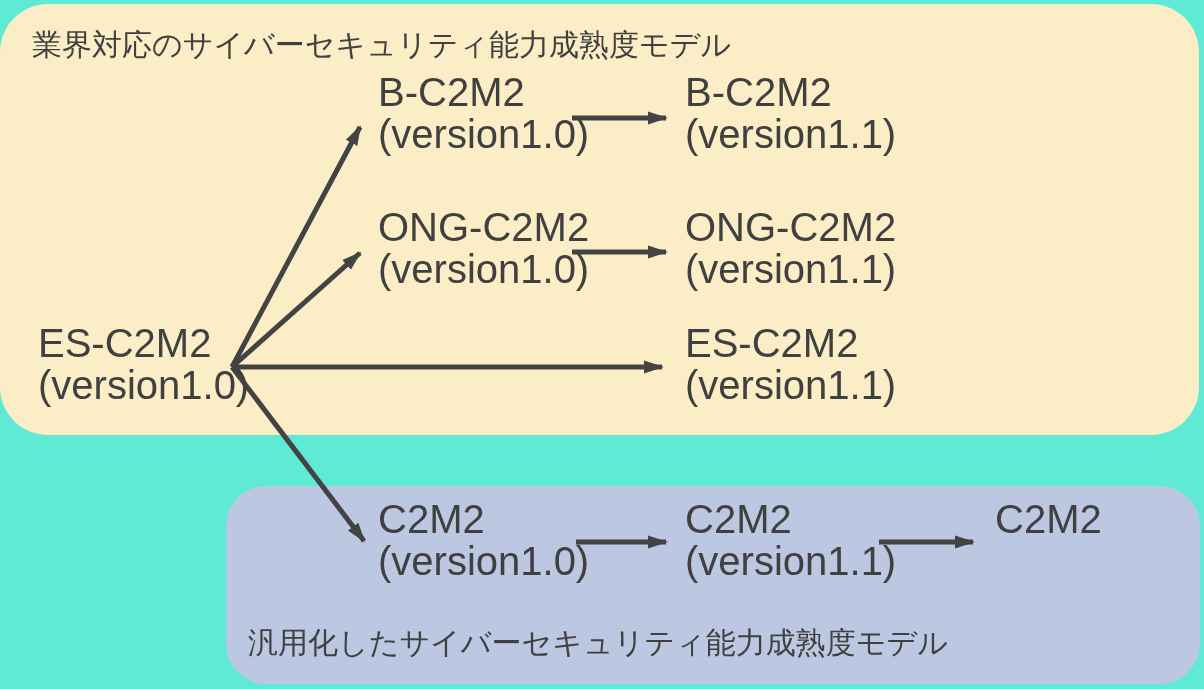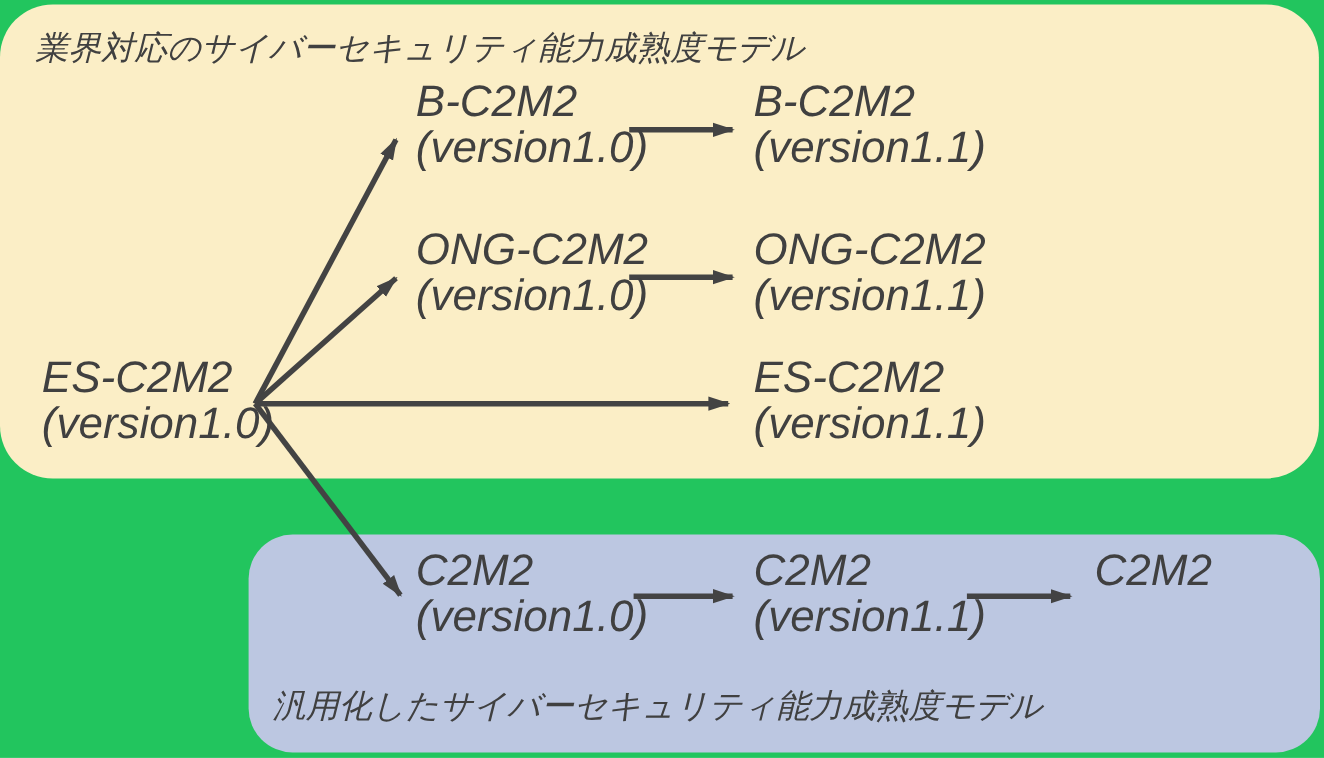--- a/index.html
+++ b/index.html
@@ -5,24 +5,23 @@
   html, body {
     margin: 0;
     padding: 0;
     background: #ffffff;
     font-family: "Liberation Sans", "DejaVu Sans", sans-serif;
   }
   .canvas {
     position: relative;
     width: 1204px;
     height: 689px;
-    background: #22c55e;
+    background: #5eead4;
     overflow: hidden;
     color: var(--text, #404040);
-    font-style: italic;
   }
   .group-box {
     position: absolute;
     border-radius: 48px;
   }
   .group-box.industry {
     left: 0px;
     top: 4px;
     width: 1199px;
     height: 431px;

